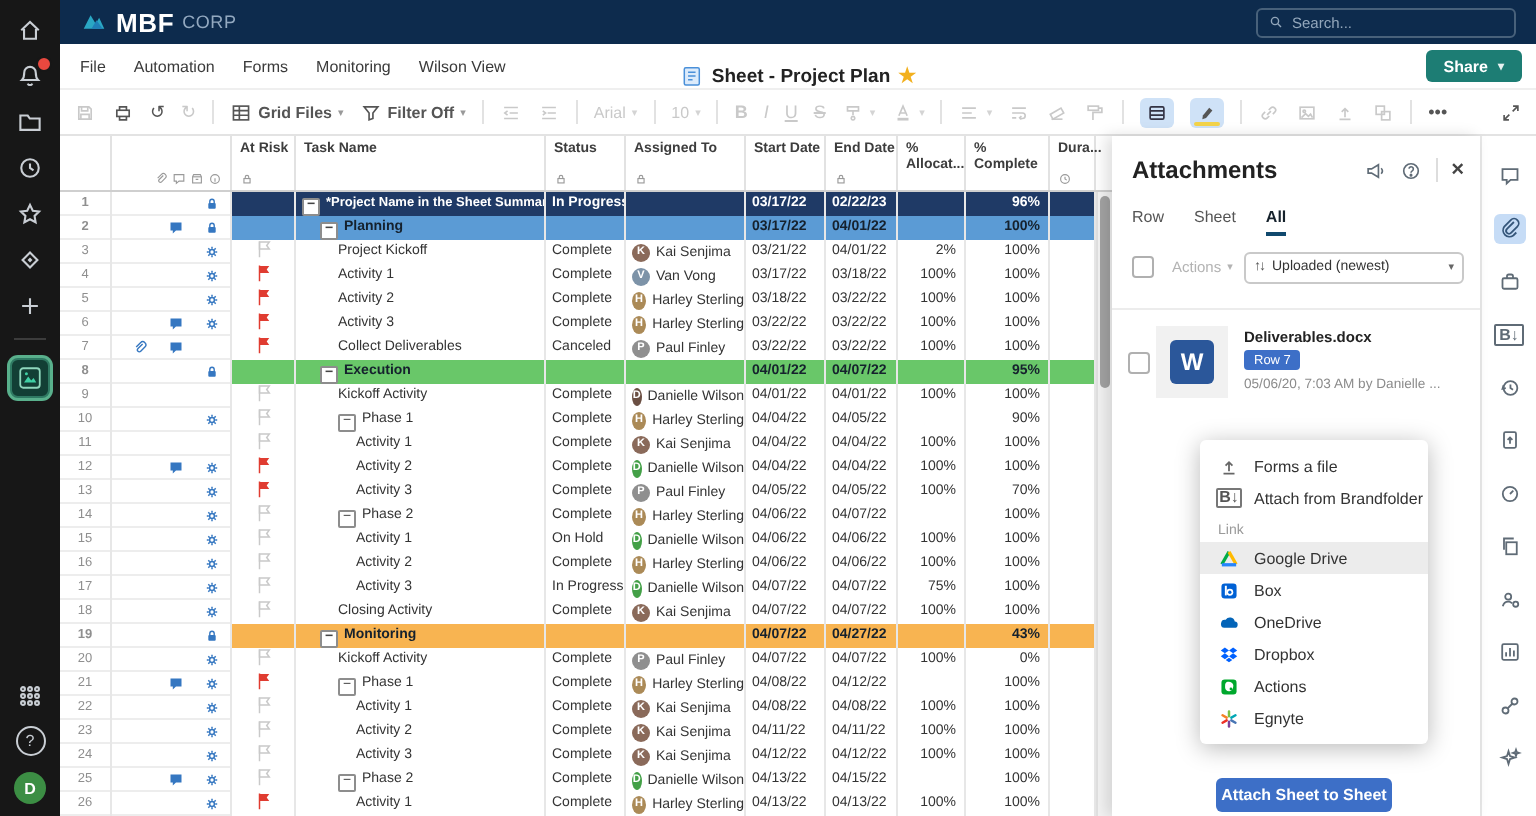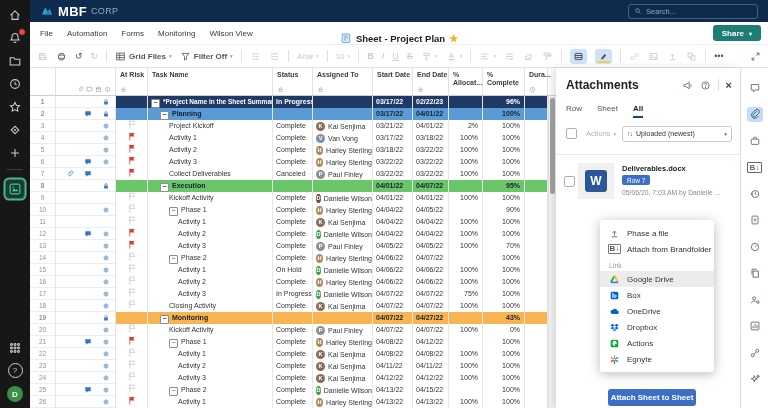--- a/index.html
+++ b/index.html
@@ -1352,21 +1352,21 @@
     <span class="fbadge">Row 7</span>
     <span class="fmeta">05/06/20, 7:03 AM by Danielle ...</span>
   </div>
   <div class="ap-menu" id="apmenu">
       <div class="mi">
         <span class="micon">
           <svg viewBox="0 0 16 16" stroke="#666" fill="none" stroke-width="1.3">
             <path d="M8 11V4.6M5.5 7 8 4.5 10.5 7M4 12.8h8"></path>
           </svg>
         </span>
-        <span>Phase a file</span>
+        <span>Forms a file</span>
       </div>
       <div class="mi">
         <span class="micon">
           <span class="bf">B↓</span>
         </span>
         <span>Attach from Brandfolder</span>
       </div>
       <div class="m-label">Link</div>
       <div class="mi hover">
         <span class="micon">

